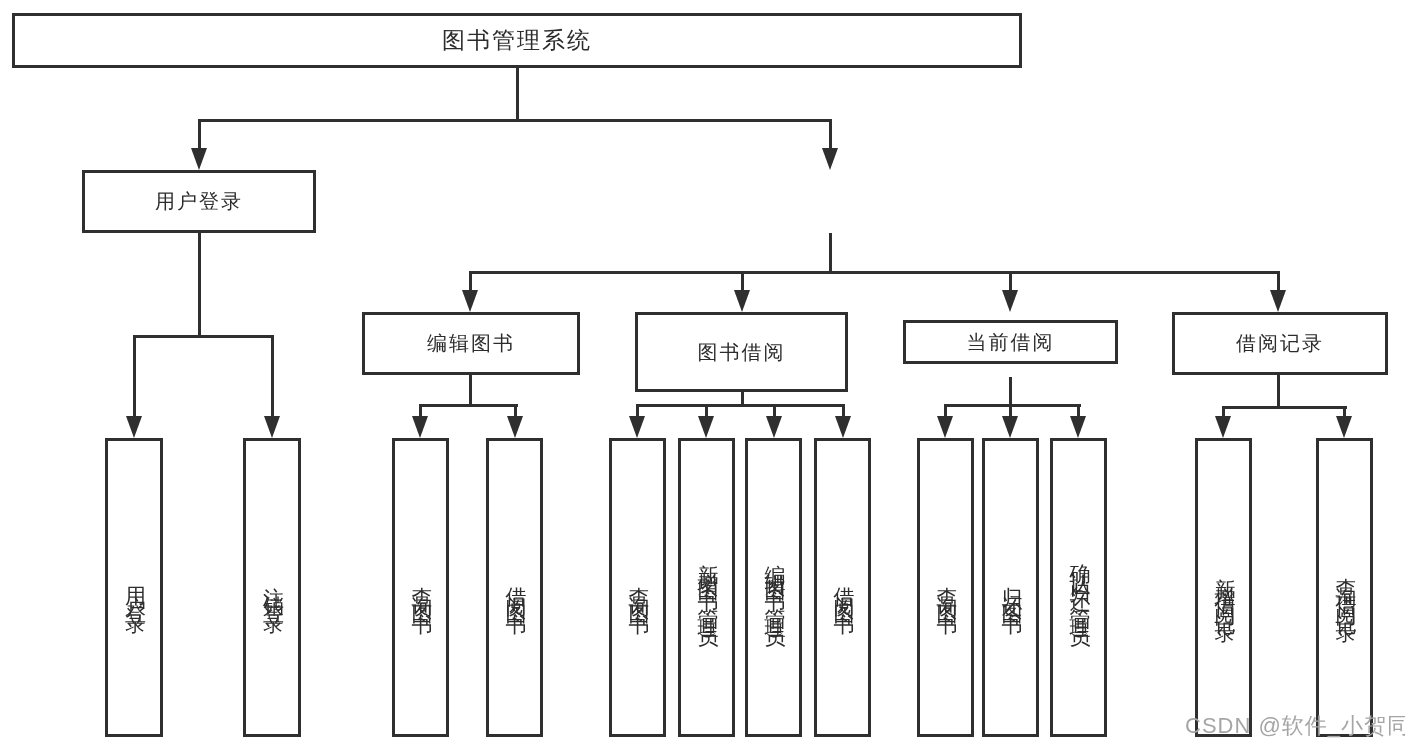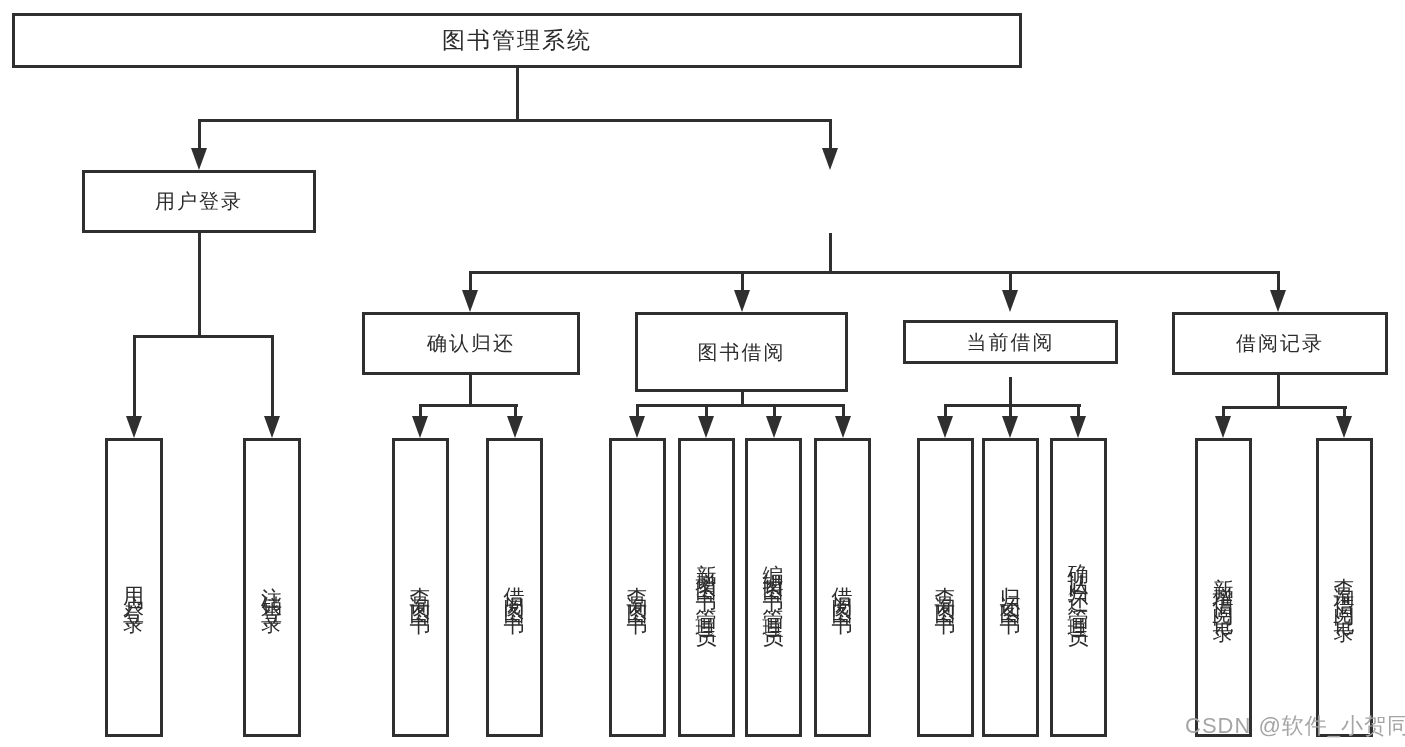--- a/index.html
+++ b/index.html
@@ -1,21 +1,21 @@
 <!DOCTYPE html>
 <html style="--line: #2f2f2f; --text: #2c2c2c; --bg: #ffffff; --wm: #a5a5a5;"><head>
 <meta charset="utf-8">
 <style>
   :root { --line:#2f2f2f; --text:#2c2c2c; --wm:rgba(165,165,165,.9); --bg:#ffffff; }
   * { box-sizing:border-box; }
   body { margin:0; background:var(--bg); font-family:"Liberation Sans", sans-serif; }
   #canvas { position:relative; width:1405px; height:747px; background:var(--bg); overflow:hidden; }
   .box { position:absolute; border:3px solid var(--line); background:var(--bg);
          display:flex; align-items:center; justify-content:center;
-         color:var(--text); z-index:2; }
+         color:var(--text); z-index:2;font-family:Liberation Mono, monospace; }
   .lv1 { font-size:23px; letter-spacing:2px; }
   .lv2 { font-size:20px; letter-spacing:2px; }
   .leaf { font-size:21px; }
   .leaf span { writing-mode:vertical-rl; text-orientation:mixed; letter-spacing:9px; line-height:1; }
   .hl { position:absolute; height:3px; background:var(--line); z-index:1; }
   .vl { position:absolute; width:3px; background:var(--line); z-index:1; }
   .ar { position:absolute; width:0; height:0; border-left:8px solid transparent;
         border-right:8px solid transparent; border-top:22px solid var(--line); z-index:1; }
   .wm { position:absolute; left:1185px; top:711px; font-size:22px; color:var(--wm);
         letter-spacing:1px; z-index:5; white-space:nowrap; }
@@ -81,21 +81,21 @@
   <i class="hl" style="left:1222px;top:406px;width:125px"></i>
   <i class="vl" style="left:1222px;top:406px;height:12px"></i>
   <i class="ar" style="left:1215px;top:416px"></i>
   <i class="vl" style="left:1343px;top:406px;height:12px"></i>
   <i class="ar" style="left:1336px;top:416px"></i>
 
   <div class="box lv1" style="left:12px;top:13px;width:1010px;height:55px">图书管理系统</div>
 
   <div class="box lv2" style="left:82px;top:170px;width:234px;height:63px">用户登录</div>
 
-  <div class="box lv2" style="left:362px;top:312px;width:218px;height:63px">确认归还</div>
+  <div class="box lv2" style="left:362px;top:312px;width:218px;height:63px">编辑图书</div>
   <div class="box lv2" style="left:635px;top:312px;width:213px;height:80px">图书借阅</div>
   <div class="box lv2" style="left:903px;top:320px;width:215px;height:44px">当前借阅</div>
   <div class="box lv2" style="left:1172px;top:312px;width:216px;height:63px">借阅记录</div>
 
   <div class="box leaf" style="left:105px;top:438px;width:58px;height:299px">
     <span>用户登录</span>
     </div>
   <div class="box leaf" style="left:243px;top:438px;width:58px;height:299px">
     <span>注销登录</span>
     </div>

